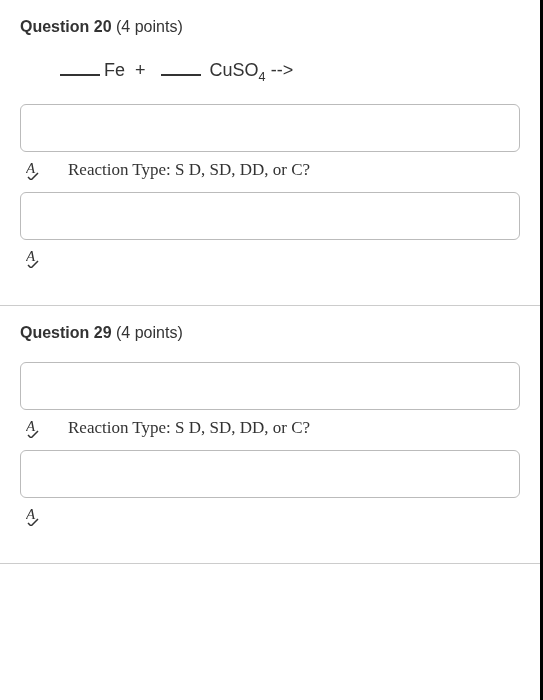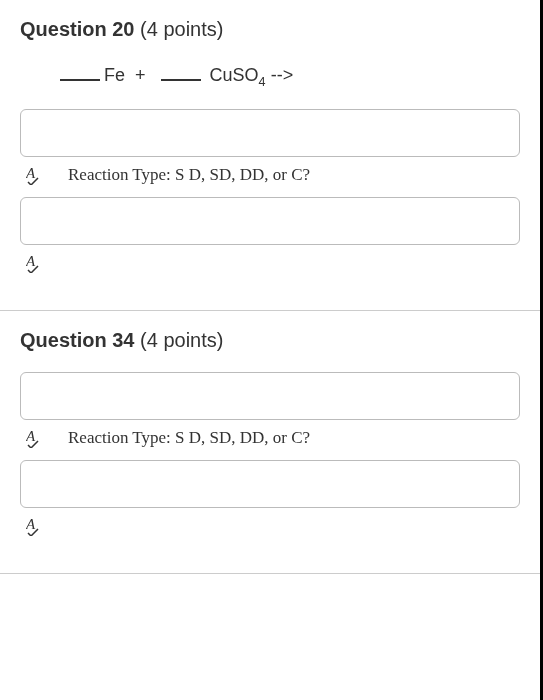--- a/index.html
+++ b/index.html
@@ -14,21 +14,21 @@
       height: 700px;
       padding: 0;
       color: #333;
       border-right: 3px solid #000;
     }
     .question-block {
       padding: 18px 20px 25px 20px;
       border-bottom: 1px solid #ccc;
     }
     .question-header {
-      font-size: 20px;
+      font-size: 16px;
       margin-bottom: 20px;
       color: #333;
     }
     .question-header .bold {
       font-weight: 700;
     }
     .question-header .points {
       font-weight: 400;
     }
     .equation {
@@ -130,21 +130,21 @@
       <svg viewBox="0 0 24 20">
         <text x="0" y="13" font-family="Times New Roman, serif" font-size="15" font-style="italic" fill="#333">A</text>
         <path d="M 2 17 L 5 20 L 12 13" stroke="#333" stroke-width="1.5" fill="none"></path>
       </svg>
     </span>
   </div>
 </div>
 
 <div class="question-block q21">
   <div class="question-header">
-    <span class="bold">Question 34</span>
+    <span class="bold">Question 29</span>
     <span class="points">(4 points)</span>
   </div>
 
 
   <input type="text" class="answer-input" value="" style="">
 
   <div class="under-input-row">
     <span class="spellcheck-icon">
       <svg viewBox="0 0 24 20">
         <text x="0" y="13" font-family="Times New Roman, serif" font-size="15" font-style="italic" fill="#333">A</text>

